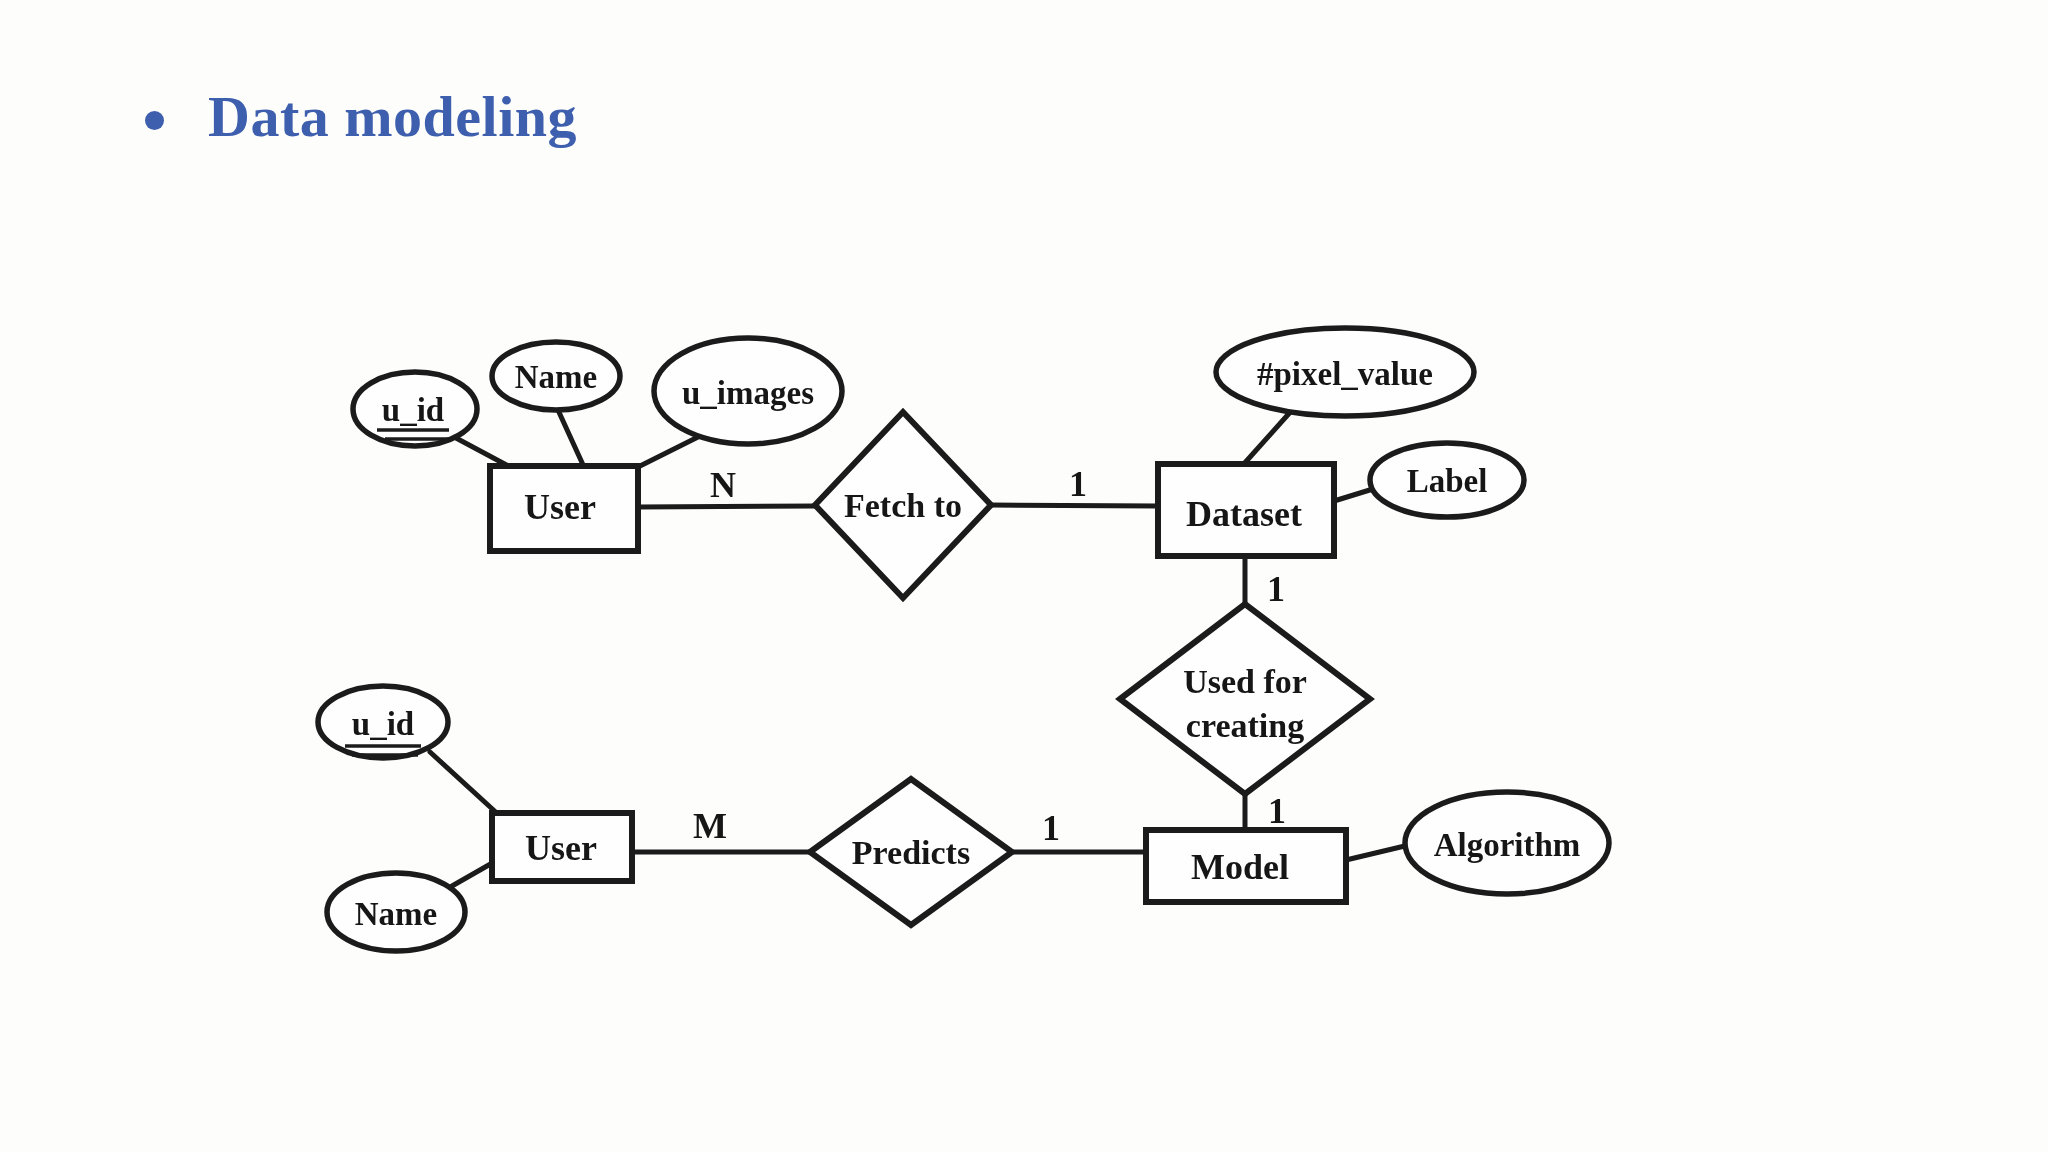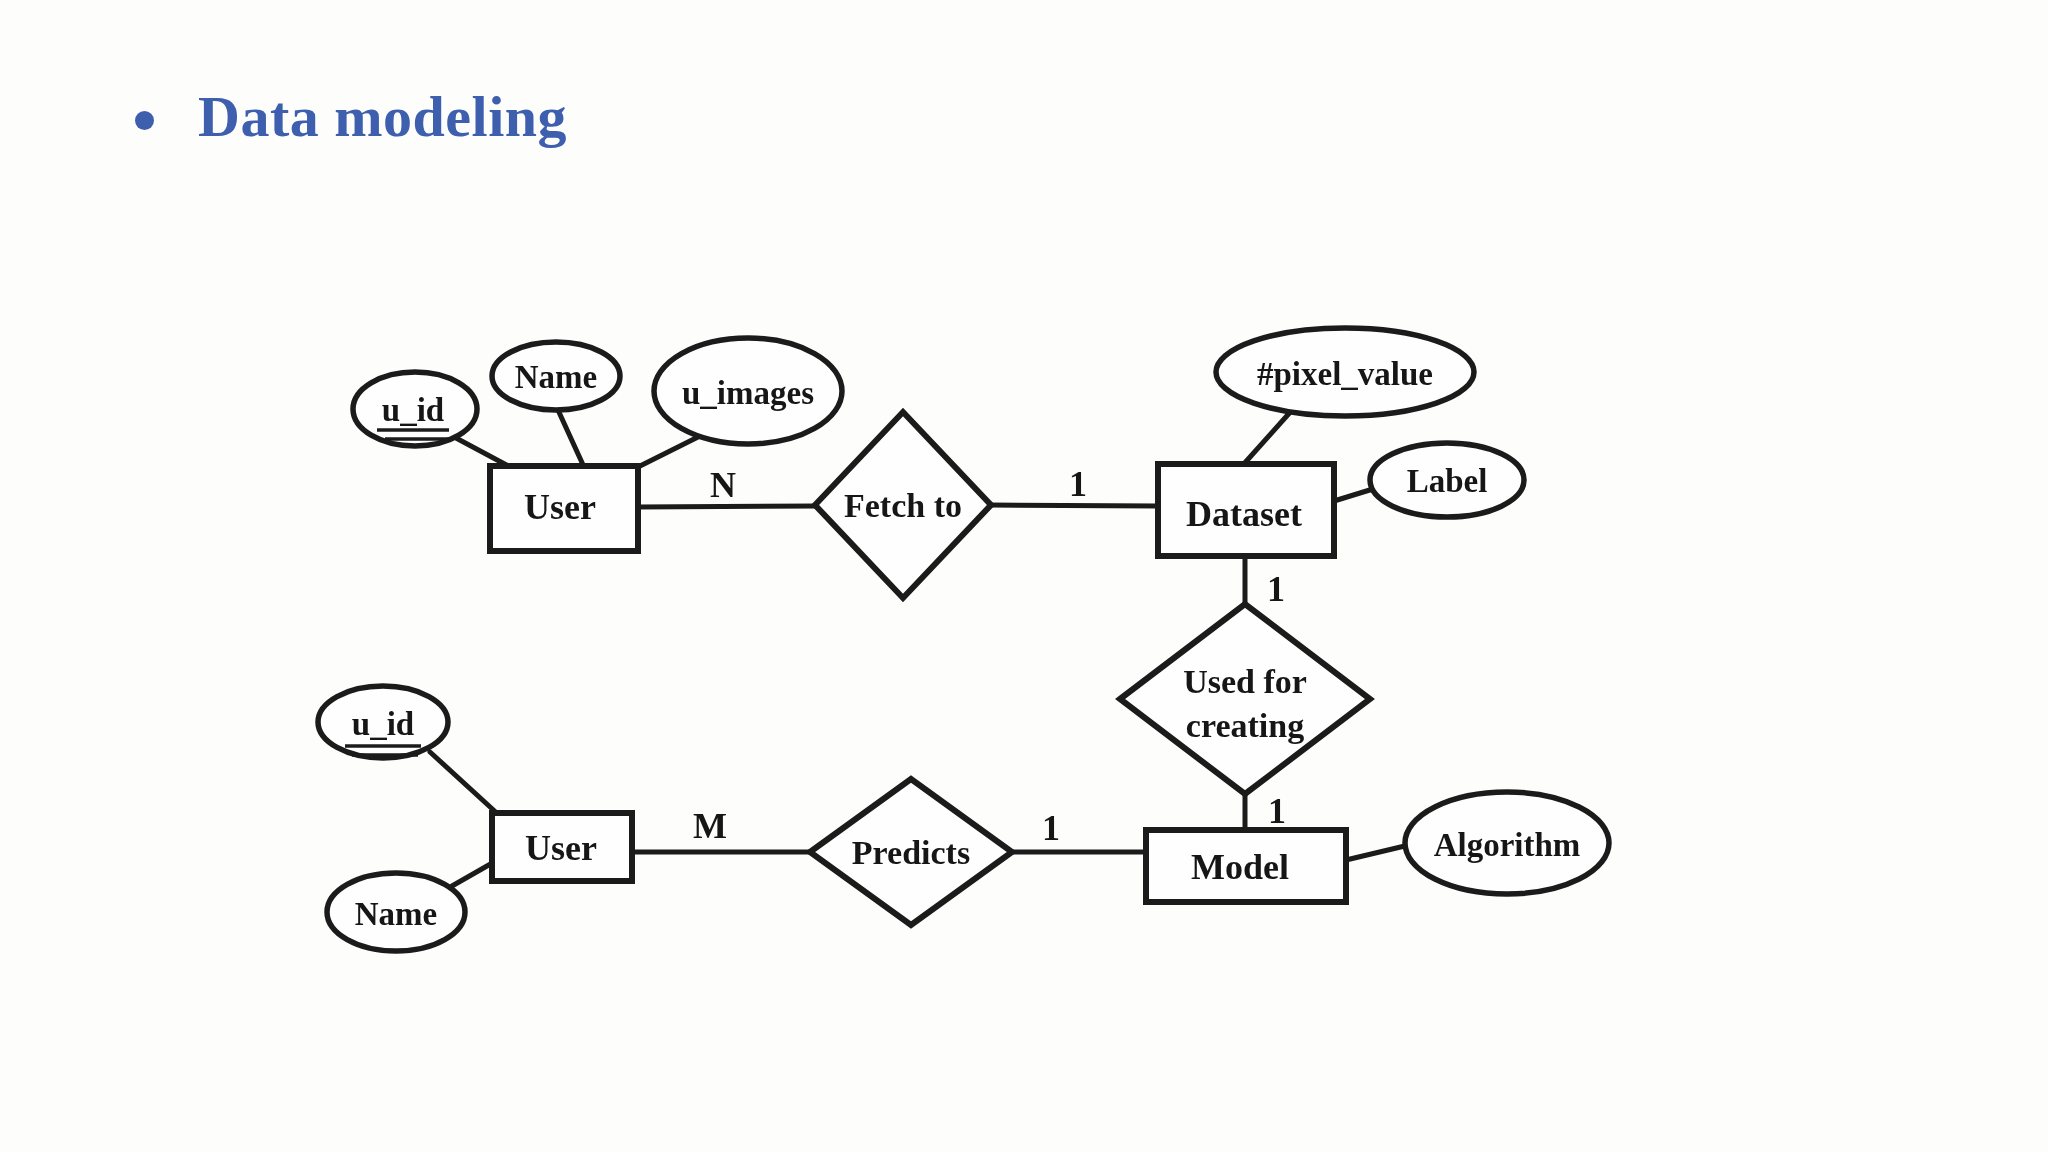--- a/index.html
+++ b/index.html
@@ -3,21 +3,21 @@
 <meta charset="utf-8">
 <style>
   html,body{margin:0;padding:0;}
   body{
     width:2048px;height:1152px;
     background:#fdfdfc;
     font-family:"Liberation Serif","DejaVu Serif",serif;
     position:relative;overflow:hidden;
   }
   .title-row{
-    position:absolute;left:135px;top:84px;
+    position:absolute;left:145px;top:84px;
     display:flex;align-items:flex-start;
   }
   .bullet{
     width:19px;height:19px;border-radius:50%;
     background:#3e5fae;margin-top:27px;margin-right:44px;
     flex:0 0 auto;
   }
   .page-title{
     color:#3e5fae;font-size:58px;font-weight:bold;
     line-height:66px;letter-spacing:0.5px;

